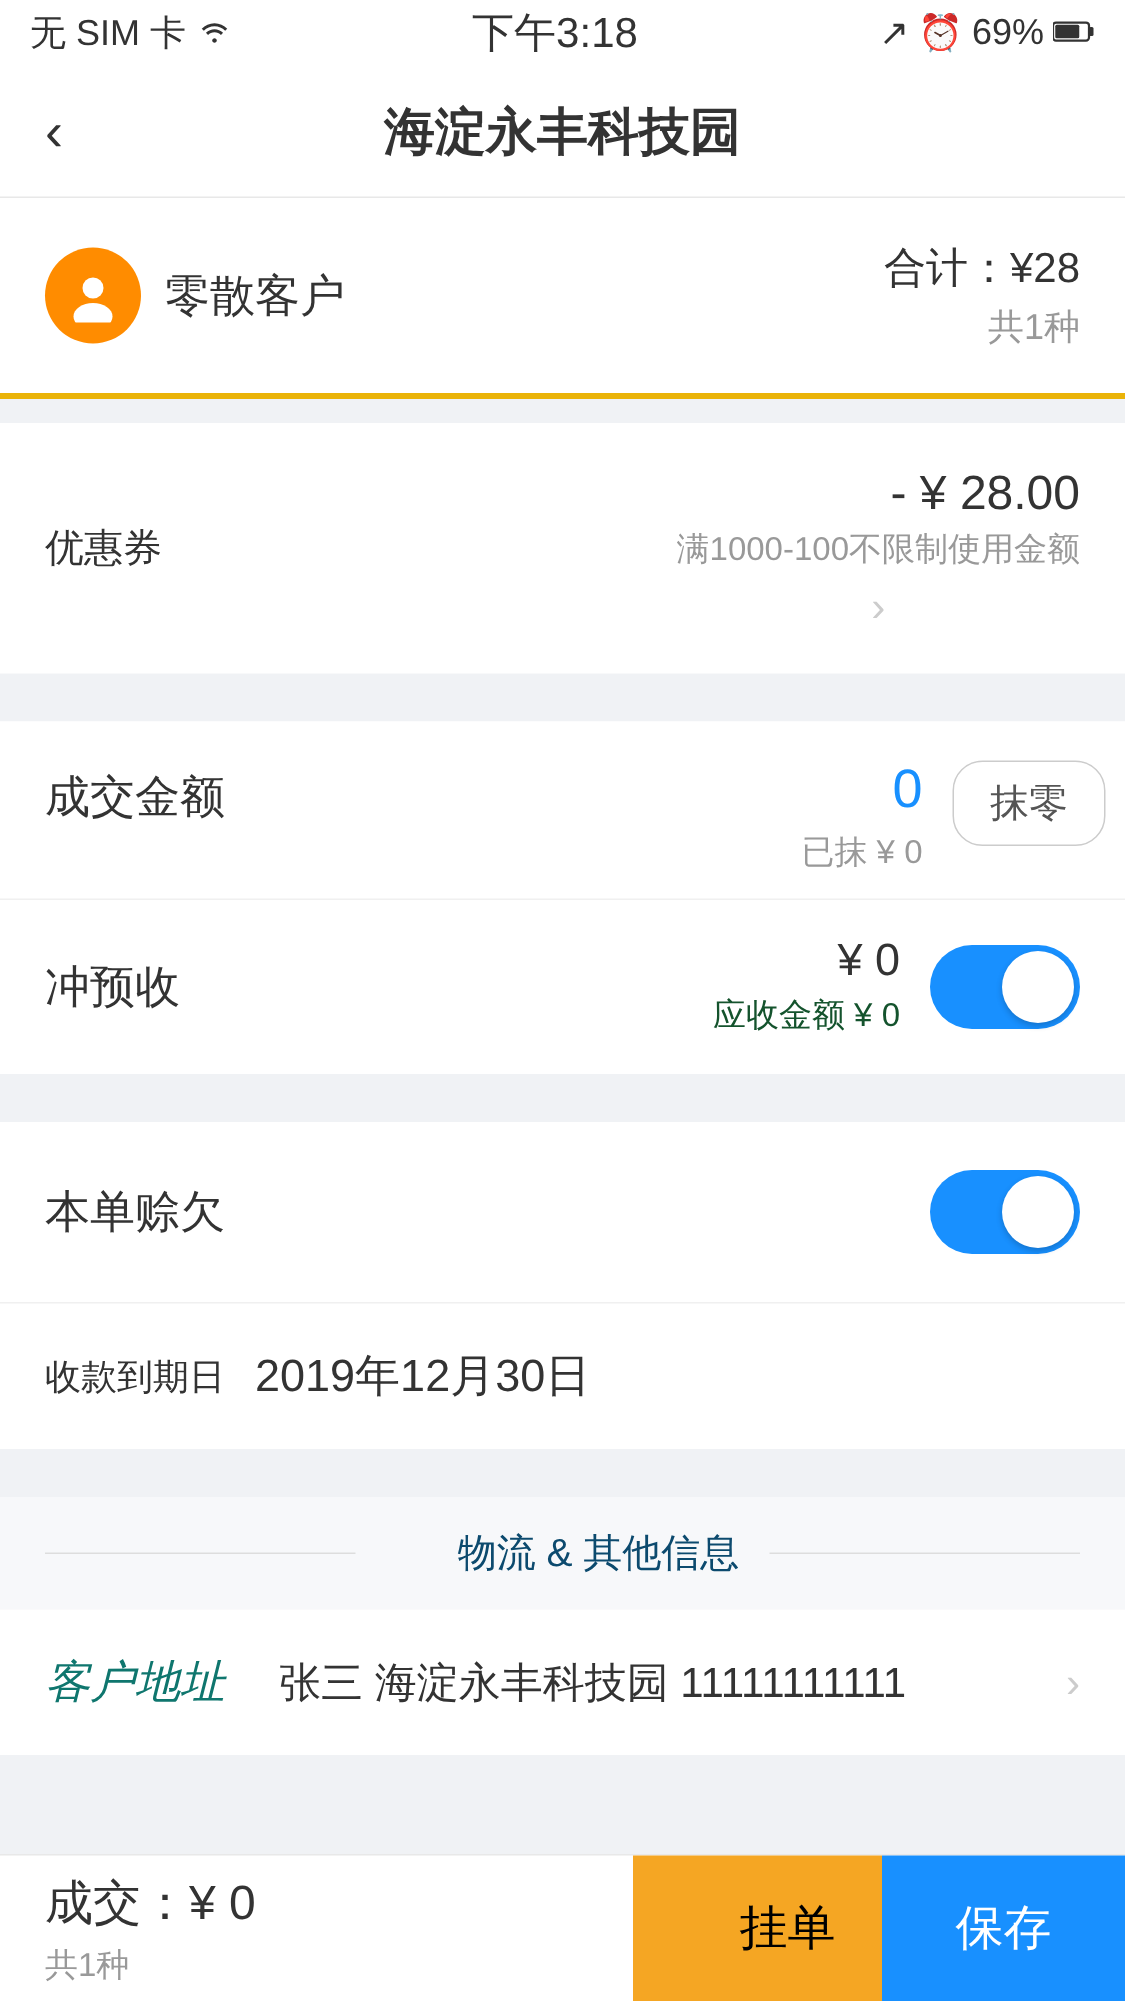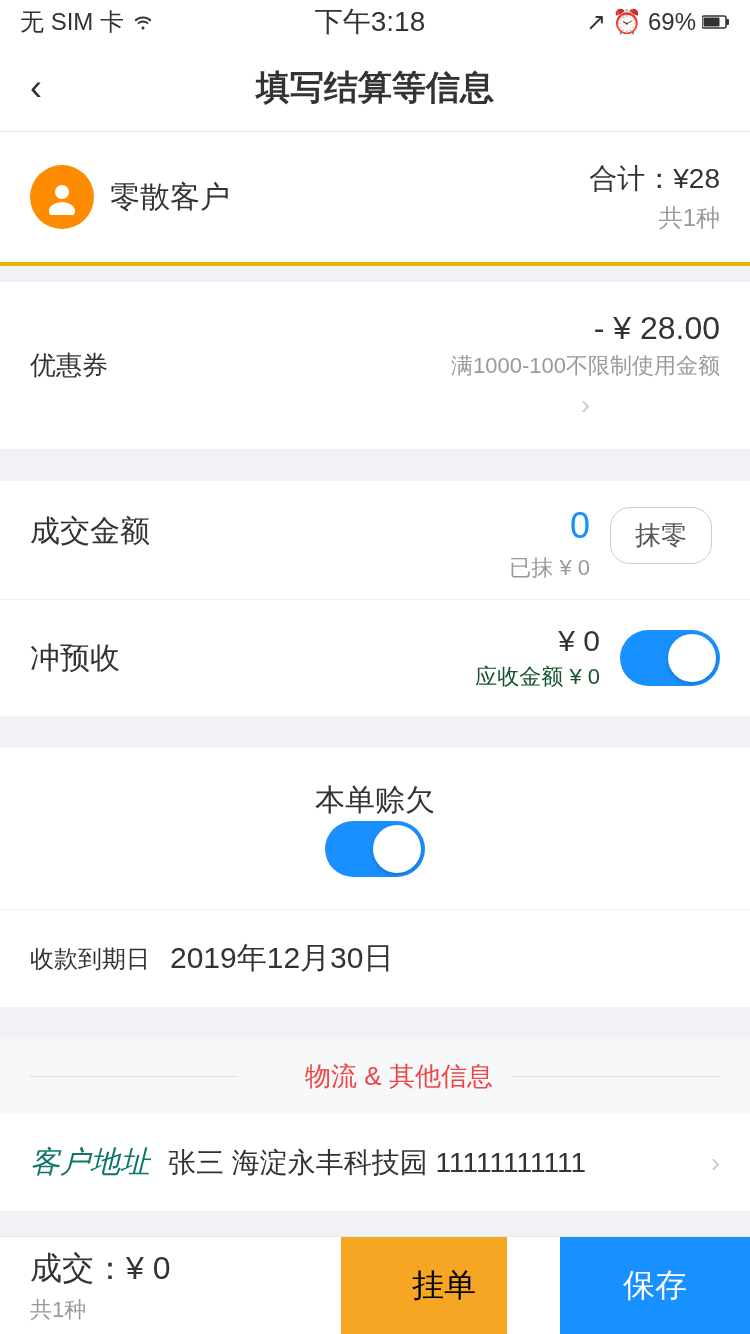--- a/index.html
+++ b/index.html
@@ -152,21 +152,21 @@
 
     
     .divider-section {
       height: 16px;
       background: #f0f2f5;
     }
 
     
     .deal-row {
       background: #fff;
-      padding: 24px 38px 16px 30px;
+      padding: 24px 13px 16px 30px;
       display: flex;
       align-items: flex-start;
       justify-content: space-between;
       border-bottom: 1px solid #f0f0f0;
     }
     .deal-label {
       font-size: 30px;
       color: #333;
       padding-top: 6px;
     }
@@ -249,21 +249,20 @@
       box-shadow: 0 2px 4px rgba(0,0,0,0.2);
     }
 
     
     .arrears-row {
       background: #fff;
       padding: 32px 30px;
       display: flex;
       align-items: center;
       justify-content: space-between;
-      flex-direction: column;
     }
     .arrears-label {
       font-size: 30px;
       color: #333;
     }
 
     
     .duedate-row {
       background: #fff;
       padding: 28px 30px;
@@ -290,21 +289,21 @@
       justify-content: center;
       gap: 20px;
     }
     .logistics-line {
       flex: 1;
       height: 1px;
       background: #ddd;
     }
     .logistics-text {
       font-size: 26px;
-      color: #ef4444;
+      color: #0c4a6e;
       margin-left: 48px;
     }
 
     
     .address-row {
       background: #fff;
       padding: 28px 30px;
       display: flex;
       align-items: center;
       justify-content: space-between;
@@ -313,34 +312,34 @@
       font-size: 30px;
       color: #0f766e;
       flex-shrink: 0;
       margin-right: 18px;
       font-style: italic;
     }
     .address-value {
       font-size: 28px;
       color: #333;
       flex: 1;
+      margin-left: 18px;
     }
 
     
     .bottom-bar {
       position: fixed;
       bottom: 0;
       left: 0;
       width: 750px;
       height: 98px;
       background: #fff;
       display: flex;
       align-items: center;
       border-top: 1px solid #e8e8e8;
-      gap: 40px;
     }
     .bottom-info {
       flex: 1;
       padding: 0 30px;
     }
     .bottom-deal {
       font-size: 28px;
       color: #333;
     }
     .bottom-deal span {
@@ -358,30 +357,29 @@
       background: #f5a623;
       display: flex;
       align-items: center;
       justify-content: center;
       font-size: 32px;
       color: #000000;
       cursor: pointer;
       padding-left: 40px;
     }
     .btn-save {
-      width: 190px;
+      width: 162px;
       height: 98px;
       background: #1890ff;
       display: flex;
       align-items: center;
       justify-content: center;
       font-size: 32px;
       color: #fff;
       cursor: pointer;
-      margin-left: 13px;
     }
   </style>
 </head>
 <body>
 
 <div class="status-bar">
   <div class="status-left">
     <span>无 SIM 卡</span>
     <span>
       <svg width="22" height="16" viewBox="0 0 22 16">
@@ -401,21 +399,21 @@
         <rect x="0" y="2" width="24" height="12" rx="2" ry="2" fill="none" stroke="#333" stroke-width="1.5"></rect>
         <rect x="24" y="5" width="3" height="6" rx="1" fill="#333"></rect>
         <rect x="1.5" y="3.5" width="16" height="9" rx="1" fill="#333"></rect>
       </svg>
     </span>
   </div>
 </div>
 
 <div class="nav-bar">
   <span class="nav-back">‹</span>
-  <span class="nav-title">填写结算等信息</span>
+  <span class="nav-title">海淀永丰科技园</span>
 </div>
 
 <div class="section">
   <div class="customer-row">
     <div class="customer-left">
       <div class="customer-avatar">
         <svg width="36" height="36" viewBox="0 0 36 36">
           <circle cx="18" cy="13" r="7" fill="#fff"></circle>
           <ellipse cx="18" cy="32" rx="13" ry="9" fill="#fff"></ellipse>
         </svg>

